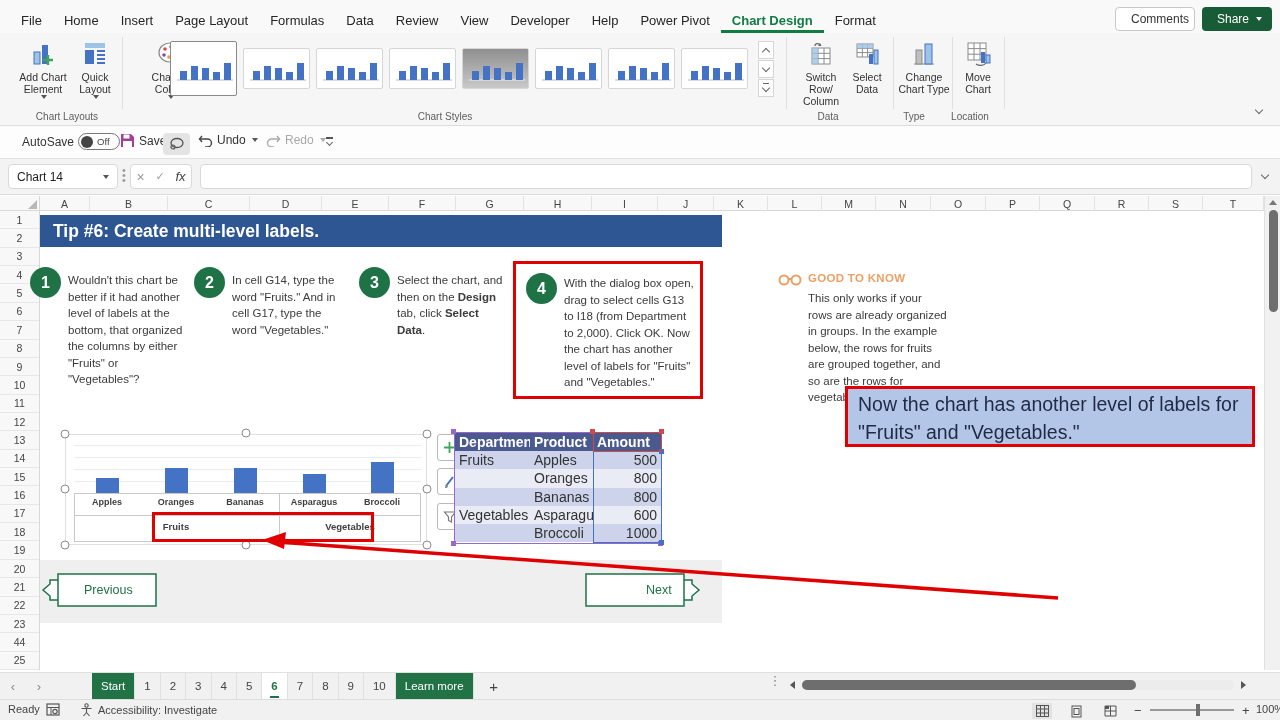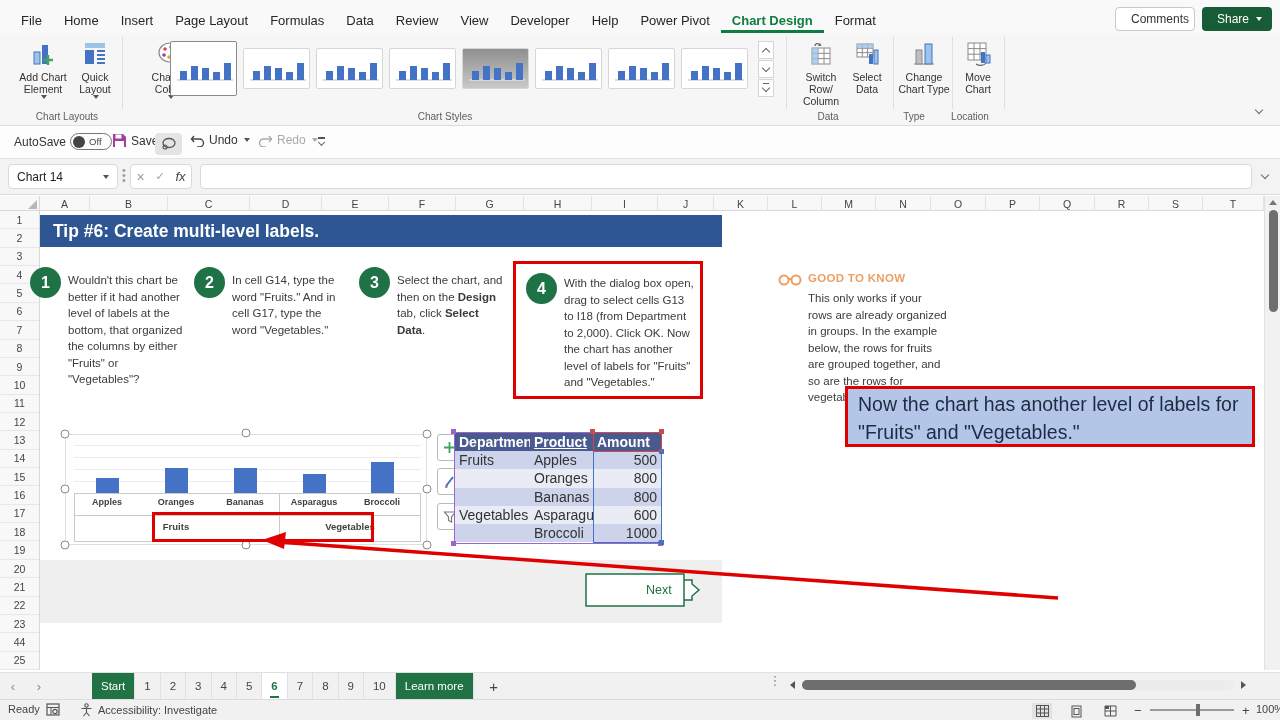--- a/index.html
+++ b/index.html
@@ -25,21 +25,21 @@
   .dd { display:inline-block; width:0; height:0; border-left:3px solid transparent; border-right:3px solid transparent; border-top:4px solid #555; margin-left:2px; vertical-align:middle; }
   #gallery { position:absolute; left:170px; top:8px; height:60px; }
   .thumb { position:absolute; top:7px; width:67px; height:41px; background:#fff; border:1px solid #d6d6d6; border-radius:2px; display:flex; align-items:center; justify-content:center; }
   .thumb.sel { top:0; height:55px; border:1px solid #8a8a8a; }
   .thumb.dark { background:linear-gradient(#8f8f8f,#c9c9c9); }
   .gal-scroll { position:absolute; left:758px; width:16px; height:18px; border:1px solid #d6d6d6; background:#fff; font-size:8px; color:#555; display:flex; align-items:center; justify-content:center; }
   .chev { display:inline-block; width:6px; height:6px; border-right:1.5px solid #666; border-bottom:1.5px solid #666; transform:rotate(45deg); }
 
   
   #qat { left:0; top:126px; width:1280px; height:33px; background:#fdfdfd; border-bottom:1px solid #e3e3e3; font-size:12px; color:#333; }
-  .qat-item { position:absolute; top:7px; display:flex; align-items:center; gap:4px; }
+  .qat-item { position:absolute; top:7px; display:flex; align-items:center; gap:4px;margin-left:8px; }
   #autosave-pill { width:42px; height:17px; border:1px solid #777; border-radius:9px; display:flex; align-items:center; padding:1px 4px 1px 2px; gap:4px; }
   #autosave-pill .knob { width:12px; height:12px; border-radius:50%; background:#444; }
   #autosave-pill .st { font-size:9.5px; color:#444; }
   .gray { color:#a9a9a9; }
   .ddg { border-top-color:#aaa; }
 
   
   #fbar { left:0; top:159px; width:1280px; height:36px; background:#f3f3f3; border-bottom:1px solid #dcdcdc; }
   #namebox { position:absolute; left:8px; top:5px; width:110px; height:25px; background:#fff; border:1px solid #d9d9d9; border-radius:4px; font-size:12px; display:flex; align-items:center; padding:0 8px; justify-content:space-between; color:#222; }
   #fx-group { position:absolute; left:130px; top:5px; width:62px; height:25px; background:#fff; border:1px solid #d9d9d9; border-radius:4px; display:flex; align-items:center; justify-content:space-around; color:#9a9a9a; font-size:13px; }
@@ -523,21 +523,21 @@
   </div>
   <div class="chart-sidebtn" style="top:292px;">
     <svg width="14" height="14" viewBox="0 0 14 14">
       <path d="M1.5 2h11L8.5 7v5l-3-1.5V7z" fill="none" stroke="#777" stroke-width="1.2"></path>
     </svg>
   </div>
 
   <div id="xtable">
       <div class="trow thead">
         <div class="tcell" style="width: 75px;">Department</div>
-        <div class="tcell" style="width: 63px; text-decoration: underline;">Product</div>
+        <div class="tcell" style="width: 63px;">Product</div>
         <div class="tcell" style="width: 68px;">Amount</div>
       </div>
       <div class="trow band-a">
         <div class="tcell" style="width: 75px;">Fruits</div>
         <div class="tcell" style="width: 63px;">Apples</div>
         <div class="tcell num" style="width: 68px;">500</div>
       </div>
       <div class="trow band-b">
         <div class="tcell" style="width: 75px;"></div>
         <div class="tcell" style="width: 63px;">Oranges</div>
@@ -567,20 +567,27 @@
 
   <div class="sel-outline" style="left:553px; top:240px; width:69px; height:92px; border:1.5px solid #4472C4;"></div>
   <div class="sq" style="left:619px; top:238px; background:#4472C4;"></div>
   <div class="sq" style="left:619px; top:329px; background:#4472C4;"></div>
 
   <div class="sel-outline" style="left:553px; top:221px; width:69px; height:20px; border:1.5px solid #D04A4A;"></div>
   <div class="sq" style="left:550px; top:218px; background:#D04A4A;"></div>
   <div class="sq" style="left:619px; top:218px; background:#D04A4A;"></div>
 
   <div id="grayband"></div>
+  <div class="abs" style="left:0px; top:357px;">
+    <svg width="122" height="44" viewBox="0 0 122 44">
+      <path d="M20 12 L10 12 L10 16 L3 22 L10 28 L10 32 L20 32" fill="#fff" stroke="#1E7346" stroke-width="1.5"></path>
+      <rect x="18" y="6" width="98" height="32" fill="#fff" stroke="#1E7346" stroke-width="1.5"></rect>
+      <text class="navtext" x="44" y="26">Previous</text>
+    </svg>
+  </div>
   <div class="abs" style="left:538px; top:357px;">
     <svg width="126" height="44" viewBox="0 0 126 44">
       <path d="M104 12 L114 12 L114 16 L121 22 L114 28 L114 32 L104 32" fill="#fff" stroke="#1E7346" stroke-width="1.5"></path>
       <rect x="8" y="6" width="98" height="32" fill="#fff" stroke="#1E7346" stroke-width="1.5"></rect>
       <text class="navtext" x="68" y="26">Next</text>
     </svg>
   </div>
 
   <div class="sel-outline" style="left:112px; top:301px; width:222px; height:30px; border:3px solid #E00000; z-index:30;"></div>
 

